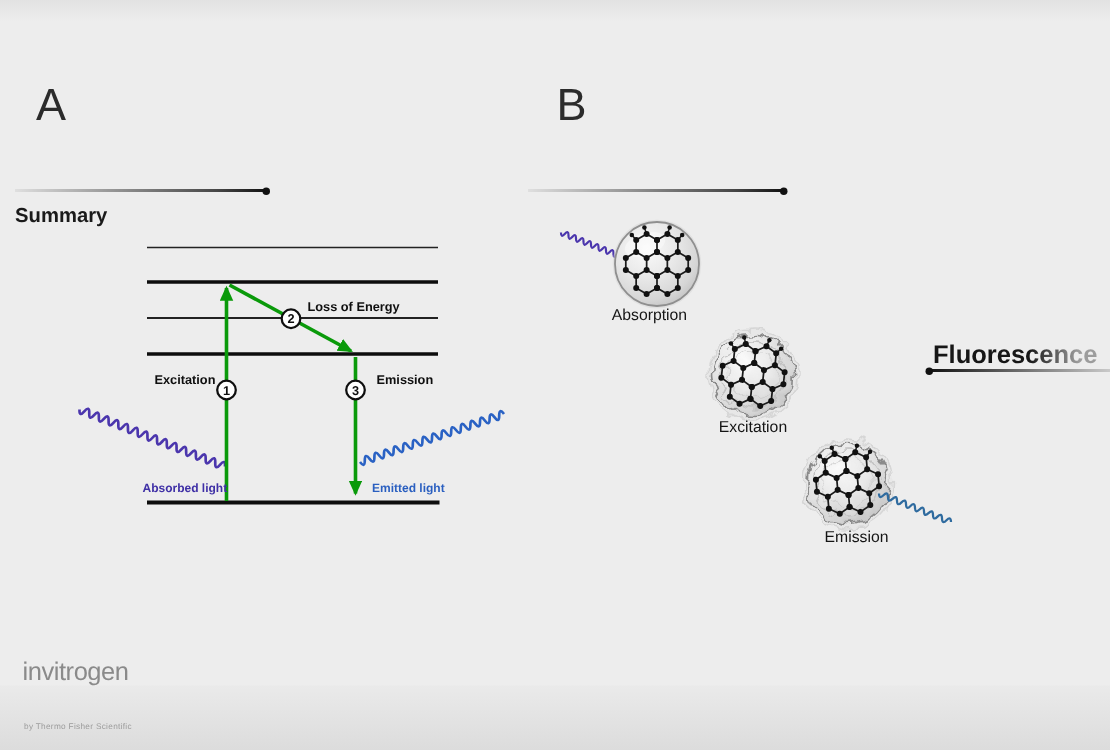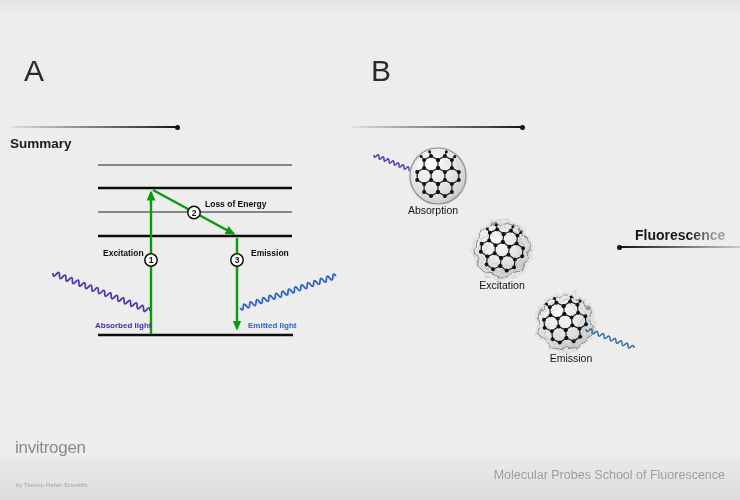--- a/index.html
+++ b/index.html
@@ -13,21 +13,21 @@
     background:linear-gradient(#e2e2e2,#ededed);}
   .footer{position:absolute;left:0;right:0;top:457px;height:43px;
     background:linear-gradient(#eaeaea,#dcdcdc);}
   .section-letter{position:absolute;font-size:30px;font-weight:400;color:#2b2b2b;line-height:1;}
   #letter-a{left:24px;top:56px;}
   #letter-b{left:371px;top:56px;}
   .heading{position:absolute;font-size:13.5px;font-weight:bold;color:#1a1a1a;white-space:nowrap;}
   #heading-a{left:10px;top:100px;margin-top:36px;}
   #heading-b{left:351px;top:100px;}
   #heading-fluorescence{
-    left:635px;top:227px;font-size:14px;
+    left:622px;top:227px;font-size:17px;
     background:linear-gradient(90deg,#161616 0%,#161616 58%,#9c9c9c 88%);
     -webkit-background-clip:text;background-clip:text;
     color:#161616;-webkit-text-fill-color:transparent;
   }
   .rule{position:absolute;height:2px;
     background:linear-gradient(to right,rgba(0,0,0,.06),rgba(0,0,0,.7) 80%,#111);}
   .rule .enddot{position:absolute;right:-2px;top:-1.5px;width:5px;height:5px;border-radius:50%;background:#111;}
   #rule-a{left:10px;top:126px;width:168px;}
   #rule-b{left:352px;top:126px;width:171px;}
   #rule-fluor{left:619px;top:246px;width:121px;
@@ -265,14 +265,13 @@
   <div class="mol-label" style="left:521px;top:352px">Emission</div>
 
   <div id="heading-fluorescence" class="heading">Fluorescence</div>
   <div id="rule-fluor" class="rule">
     <span class="startdot"></span>
   </div>
 
   <div class="footer"></div>
   <div id="brand">invitrogen</div>
   <div id="brand-sub">by Thermo Fisher Scientific</div>
-  <div id="course-title">Molecular Probes School of Fluorescence</div>
 </div>
 
 </body></html>

